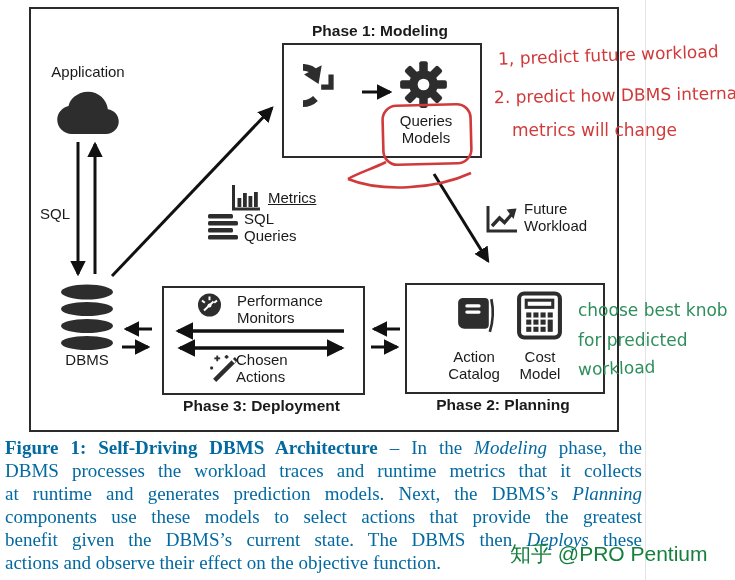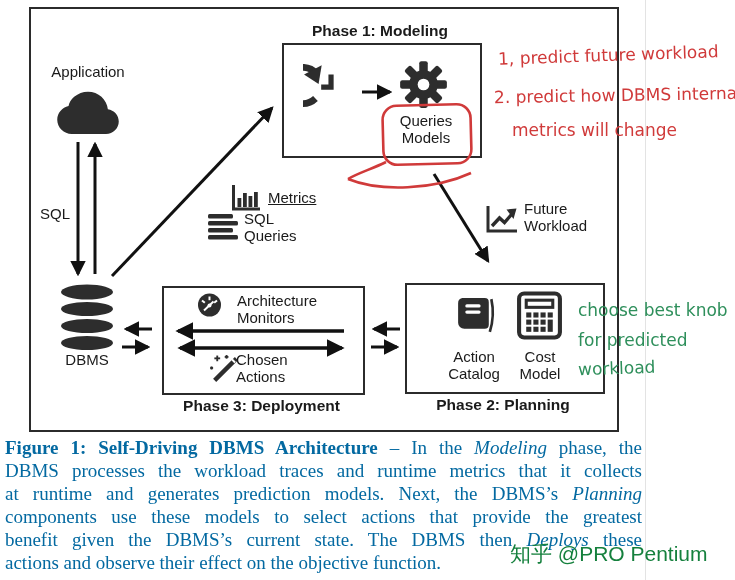--- a/index.html
+++ b/index.html
@@ -138,21 +138,21 @@
       <g stroke="#fff" stroke-width="2" fill="none">
         <path d="M6 8.5 L8.8 10.8"></path>
         <path d="M13.5 4.5 V8.2"></path>
         <path d="M21 8.5 L18.2 10.8"></path>
         <path d="M17.5 9.5 L8 18.5"></path>
       </g>
       <circle cx="13.5" cy="13.5" r="2" fill="#fff"></circle>
     </svg>
   </div>
   <div class="abs" style="left:237px;top:293px;z-index:6;">
-    <div class="lbl">Architecture</div>
+    <div class="lbl">Performance</div>
     <div class="lbl">Monitors</div>
   </div>
   <div class="abs" style="left:210px;top:354px;z-index:3;">
     <svg width="29" height="29" viewBox="0 0 28 28">
       <polygon points="3,24 24,3 27,6 6,27" fill="#2d2d2d"></polygon>
       <path d="M21.2 5.2 L24.2 8.2" stroke="#fff" stroke-width="2"></path>
       <g stroke="#2d2d2d" stroke-width="1.8" fill="none">
         <path d="M7 1.5 V7"></path>
           <path d="M4.2 4.2 H9.8"></path>
         <path d="M16 1 V4.5"></path>

